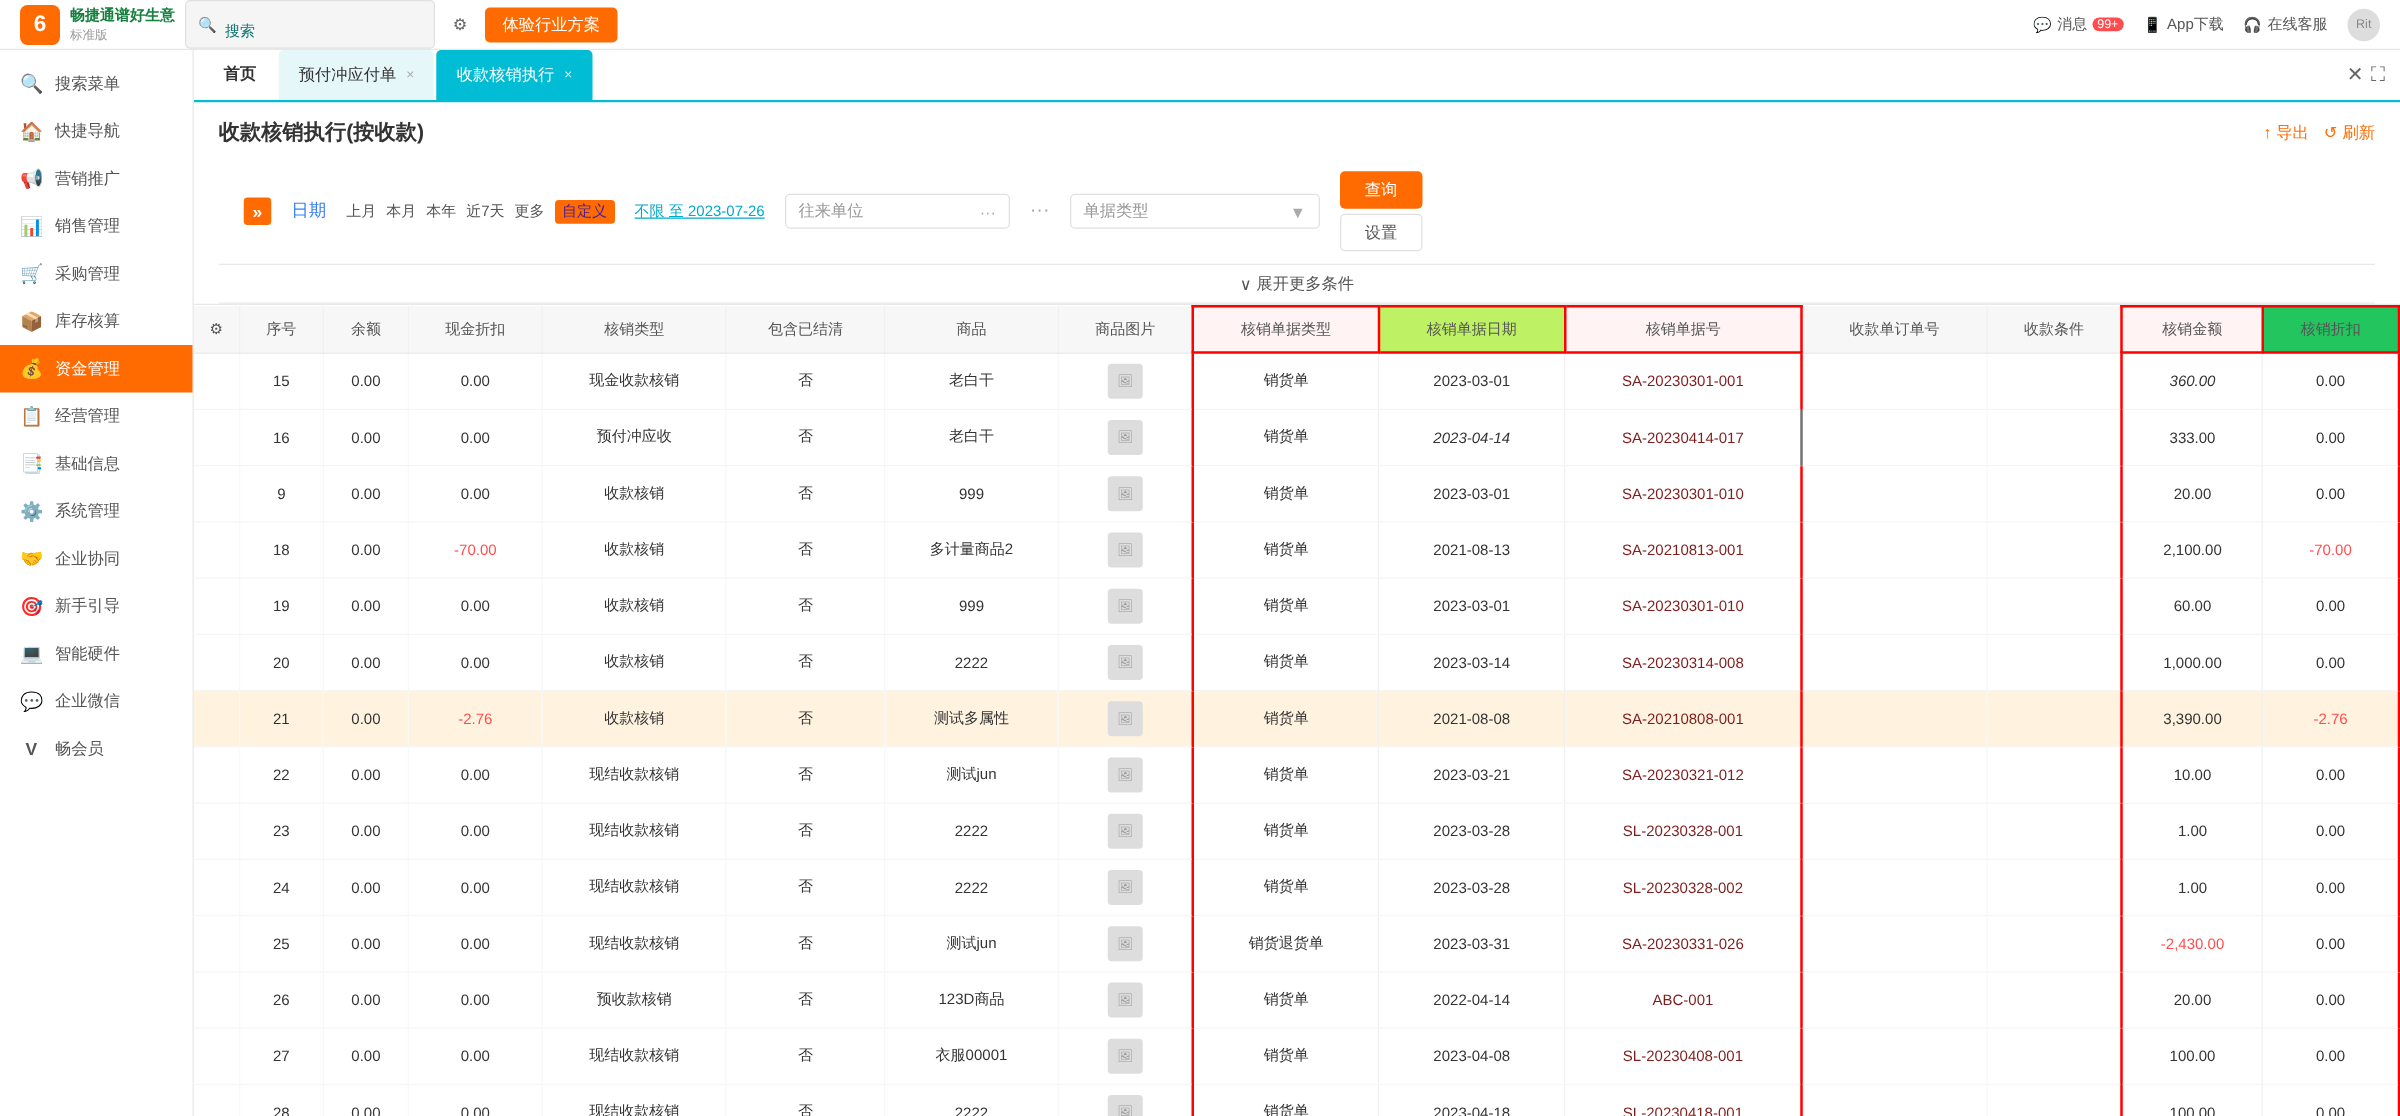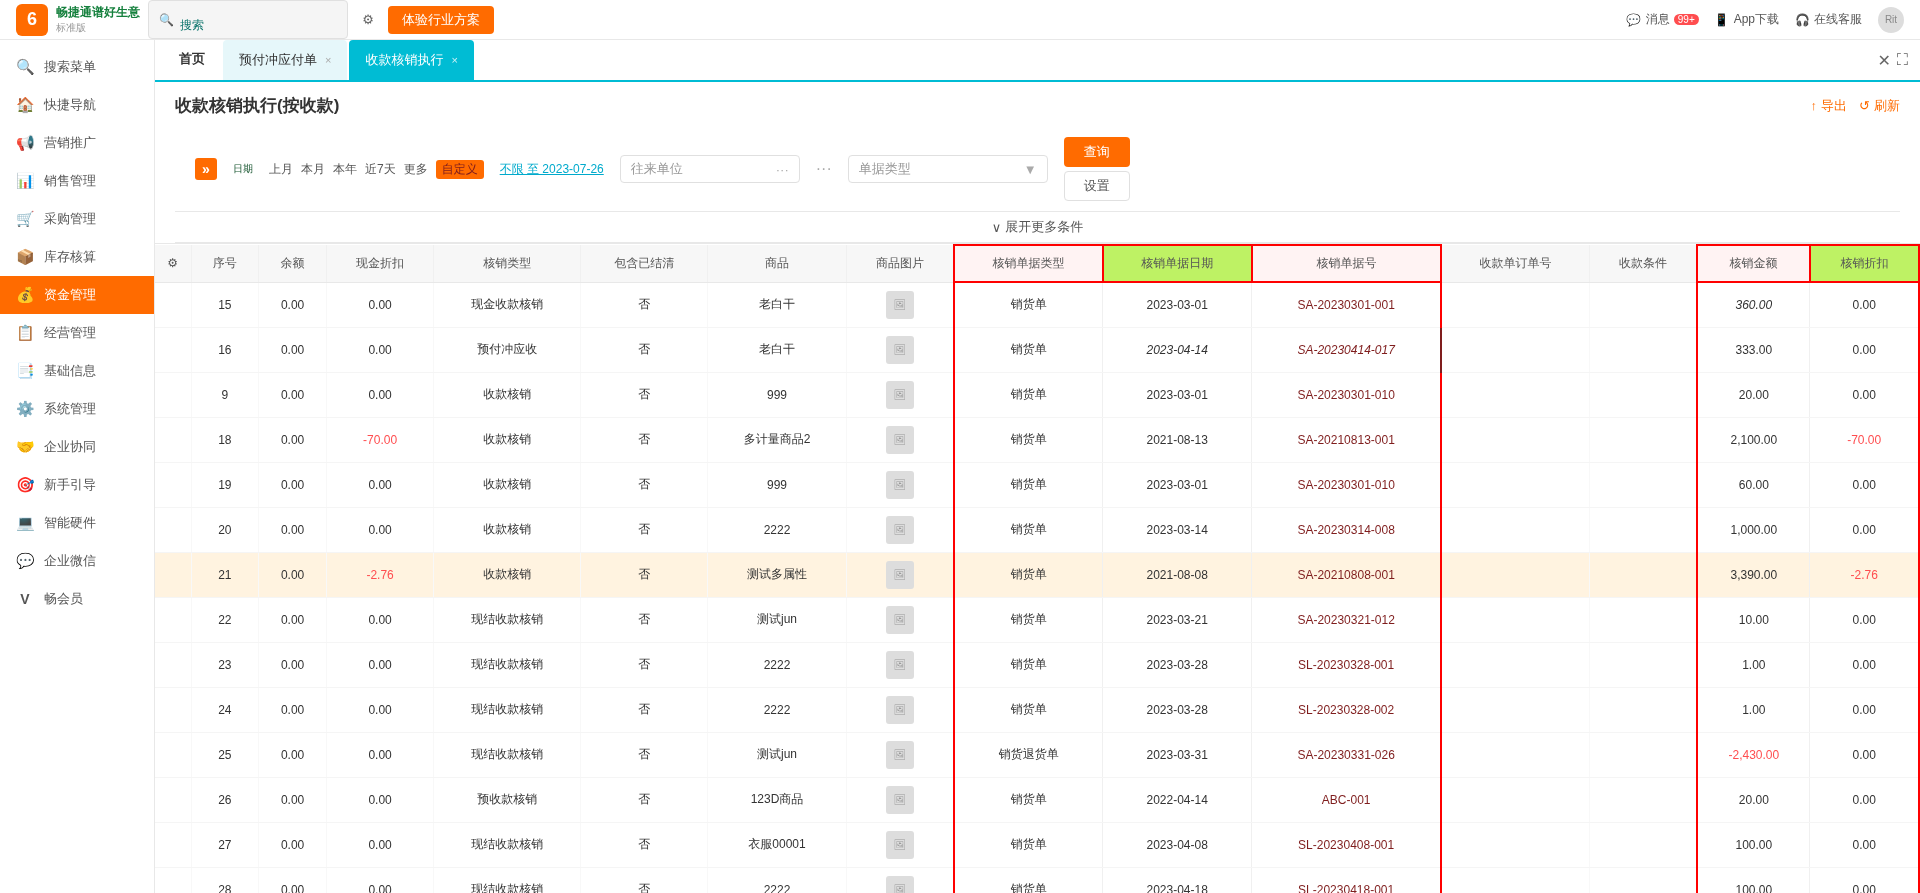--- a/index.html
+++ b/index.html
@@ -57,24 +57,24 @@
     
     .page-header { background: #fff; padding: 12px 20px 0; border-bottom: 1px solid #e8e8e8; }
     .page-title-row { display: flex; align-items: center; justify-content: space-between; margin-bottom: 10px; }
     .page-title { font-size: 17px; font-weight: bold; color: #333; }
     .page-actions { display: flex; gap: 12px; align-items: center; }
     .export-btn, .refresh-btn { display: flex; align-items: center; gap: 4px; color: #ff6b00; font-size: 13px; cursor: pointer; background: none; border: none; }
 
     
     .filter-bar { background: #fff; padding: 10px 20px; display: flex; align-items: center; gap: 16px; border-bottom: 1px solid #e8e8e8; }
     .filter-expand-btn { background: #ff6b00; color: #fff; border: none; border-radius: 3px; width: 22px; height: 22px; display: flex; align-items: center; justify-content: center; cursor: pointer; font-size: 14px; font-weight: bold; }
-    .filter-label { color: #14532d; font-size: 10px; }
+    .filter-label { color: #3b82f6; font-size: 14px; }
     .filter-date-options { display: flex; gap: 8px; align-items: center; }
     .date-opt { color: #555; font-size: 12px; cursor: pointer; }
-    .date-opt.custom { background: #ff6b00; color: #7f1d1d; border-radius: 3px; padding: 1px 6px; font-size: 12px; }
+    .date-opt.custom { background: #ff6b00; color: #4c1d95; border-radius: 3px; padding: 1px 6px; font-size: 12px; }
     .date-range { color: #00aacc; font-size: 12px; text-decoration: underline; cursor: pointer; }
     .filter-input { border: 1px solid #e0e0e0; border-radius: 4px; padding: 4px 10px; color: #999; font-size: 13px; min-width: 180px; display: flex; align-items: center; justify-content: space-between; cursor: pointer; }
     .filter-select { border: 1px solid #e0e0e0; border-radius: 4px; padding: 4px 10px; color: #999; font-size: 13px; min-width: 200px; display: flex; align-items: center; justify-content: space-between; cursor: pointer; }
     .query-btn { background: #ff6b00; color: #fff; border: none; border-radius: 4px; padding: 6px 20px; font-size: 13px; cursor: pointer; }
     .settings-btn { background: #fff; color: #555; border: 1px solid #e0e0e0; border-radius: 4px; padding: 5px 16px; font-size: 13px; cursor: pointer; }
 
     
     .expand-more { background: #fff; padding: 6px 20px; text-align: center; border-bottom: 1px solid #e8e8e8; }
     .expand-more-btn { color: #555; font-size: 13px; cursor: pointer; display: inline-flex; align-items: center; gap: 4px; }
 
@@ -285,21 +285,21 @@
                 <th>核销类型</th>
                 <th>包含已结清</th>
                 <th>商品</th>
                 <th>商品图片</th>
                 <th style="border:2px solid red;background:#fff3f3;">核销单据类型</th>
                 <th style="border:2px solid red;background:#bef264;">核销单据日期</th>
                 <th style="border:2px solid red;background:#fff3f3;">核销单据号</th>
                 <th>收款单订单号</th>
                 <th>收款条件</th>
                 <th style="border:2px solid red;background:#fff3f3;">核销金额</th>
-                <th style="border:2px solid red;background:#bef264;">核销折扣</th>
+                <th style="border:2px solid red;background:#22c55e;">核销折扣</th>
               </tr>
             </thead>
             <tbody id="table-body">
             <tr>
                   <td></td>
                   <td>15</td>
                   <td>0.00</td>
                   <td>0.00</td>
                   <td>现金收款核销</td>
                   <td>否</td>
@@ -321,21 +321,21 @@
                   <td>0.00</td>
                   <td>0.00</td>
                   <td>预付冲应收</td>
                   <td>否</td>
                   <td>老白干</td>
                   <td>
                     <div style="width: 28px; height: 28px; background: rgb(221, 221, 221); border-radius: 3px; margin: 0px auto; display: flex; align-items: center; justify-content: center; font-size: 10px; color: rgb(153, 153, 153);">🖼</div>
                   </td>
                   <td style="border-left: 2px solid red; border-right: 1px solid rgb(240, 240, 240);">销货单</td>
                   <td style="border-right: 1px solid rgb(240, 240, 240); font-style: italic;">2023-04-14</td>
-                  <td style="border-right: 2px solid #7f1d1d; font-style: italic;"><a class="link-cell">SA-20230414-017</a></td>
+                  <td style="border-right: 2px solid #737373;"><a class="link-cell">SA-20230414-017</a></td>
                   <td></td>
                   <td></td>
                   <td style="border-left: 2px solid red; border-right: 1px solid rgb(240, 240, 240);">333.00</td>
                   <td style="border-right: 2px solid red;">0.00</td>
                 </tr>
                 <tr>
                   <td></td>
                   <td>9</td>
                   <td>0.00</td>
                   <td>0.00</td>

